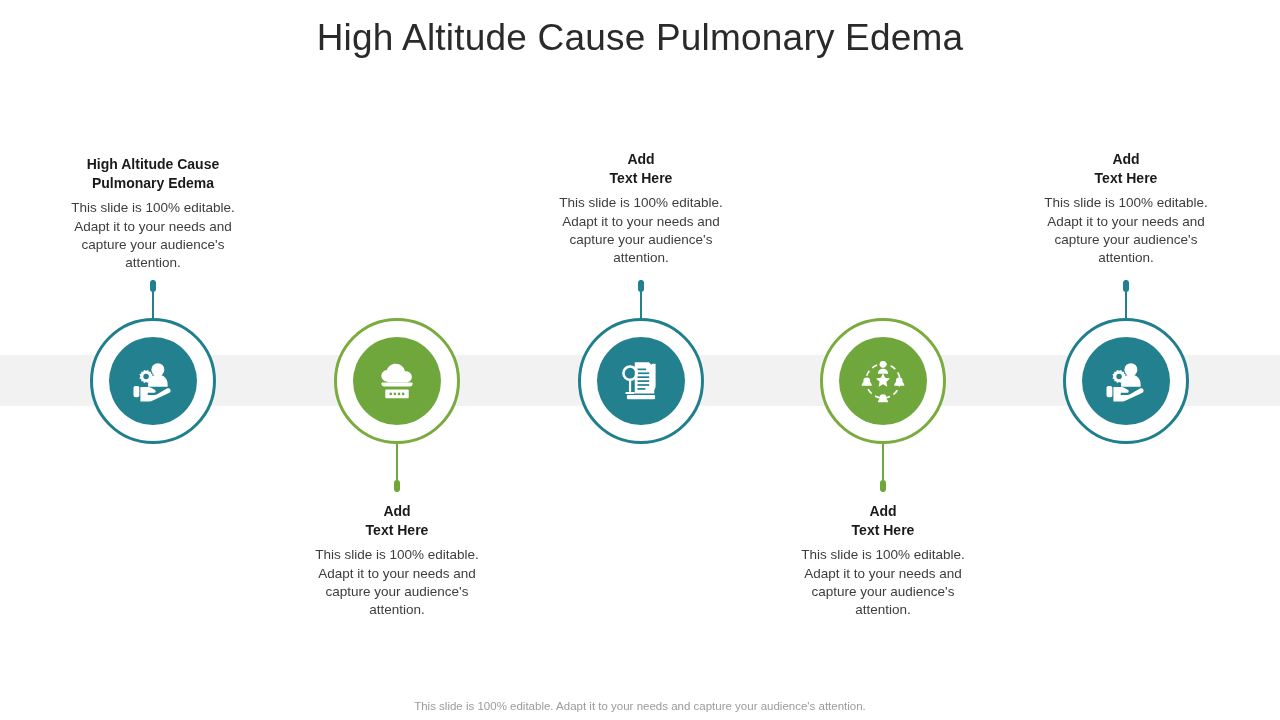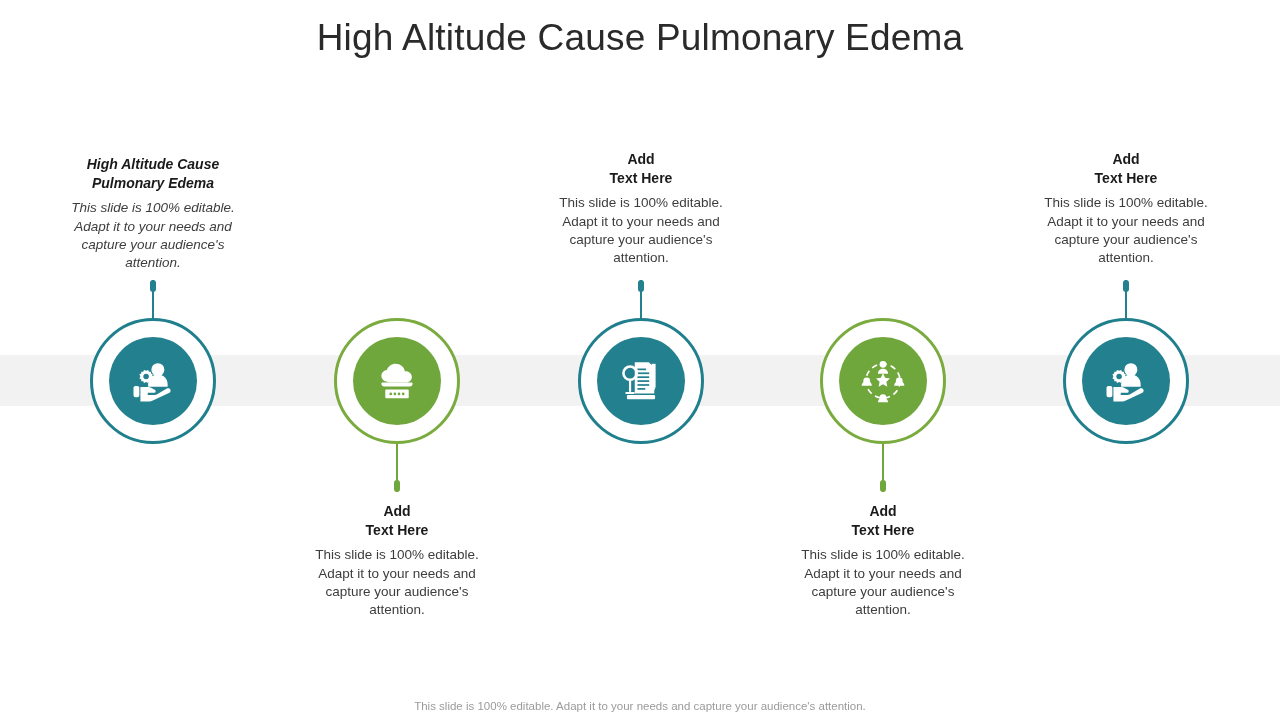--- a/index.html
+++ b/index.html
@@ -149,21 +149,21 @@
 </style>
 </head>
 <body>
 
 <div class="slide">
 
   <div class="slide-title">High Altitude Cause Pulmonary Edema</div>
 
   <div class="gray-band"></div>
 
-  <div class="node" style="left:38px;font-style:italic;">
+  <div class="node" style="left:38px;">
     <div class="textblock above" style="top:155px;">
       <div class="tb-head">High Altitude Cause
 Pulmonary Edema</div>
       <div class="tb-body">This slide is 100% editable. Adapt it to your needs and capture your audience's attention.</div>
     </div>
     <div class="connector up">
         <span class="cap"></span>
       </div>
     <div class="circle-wrap">
       <div class="ring-outer"></div>

